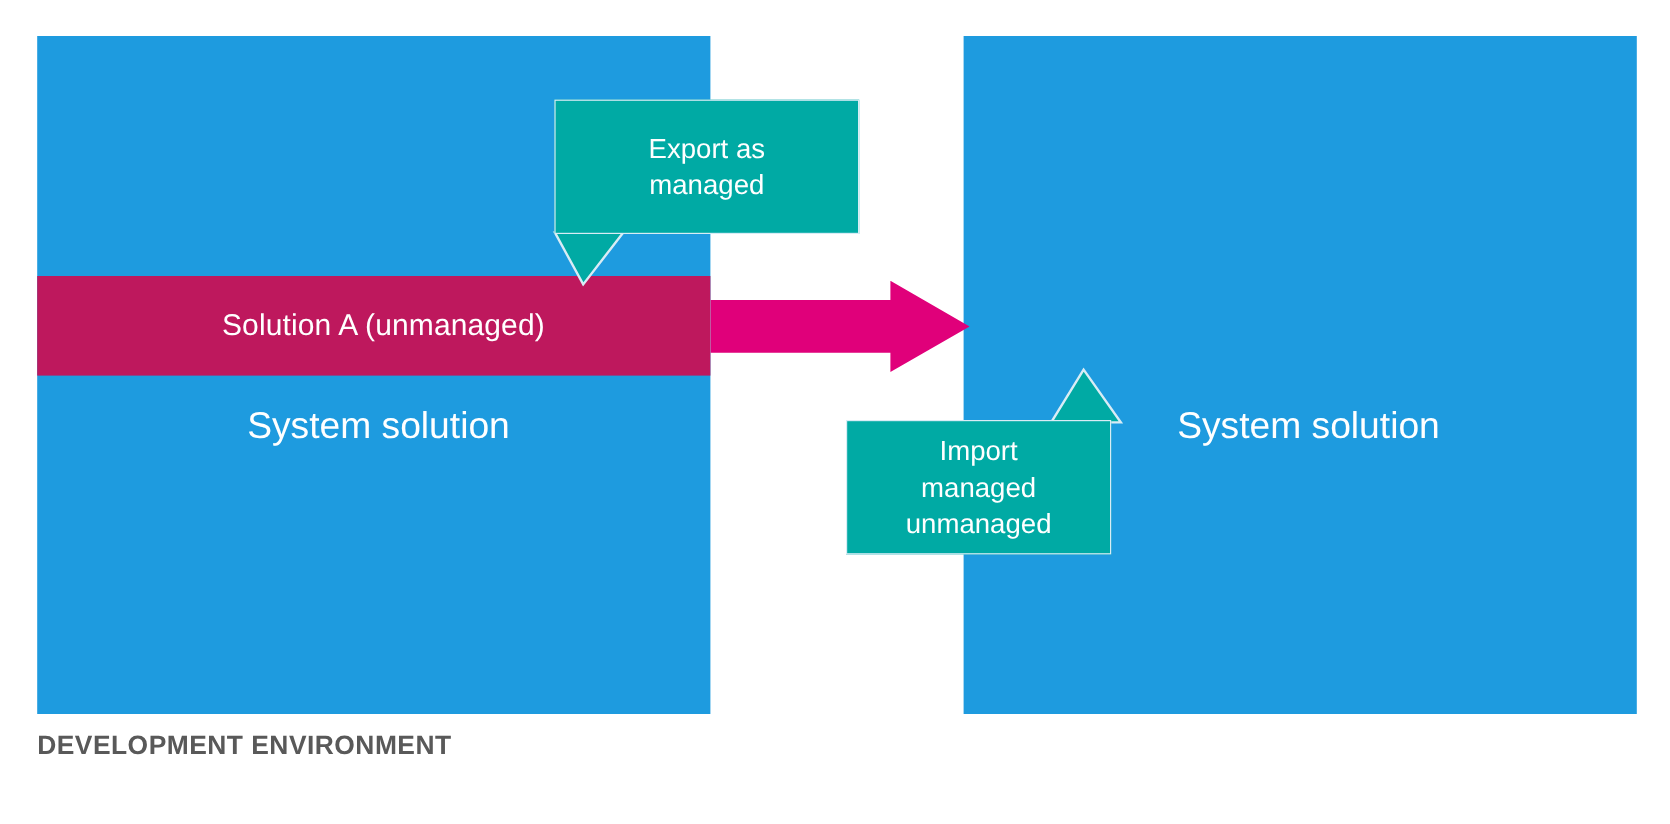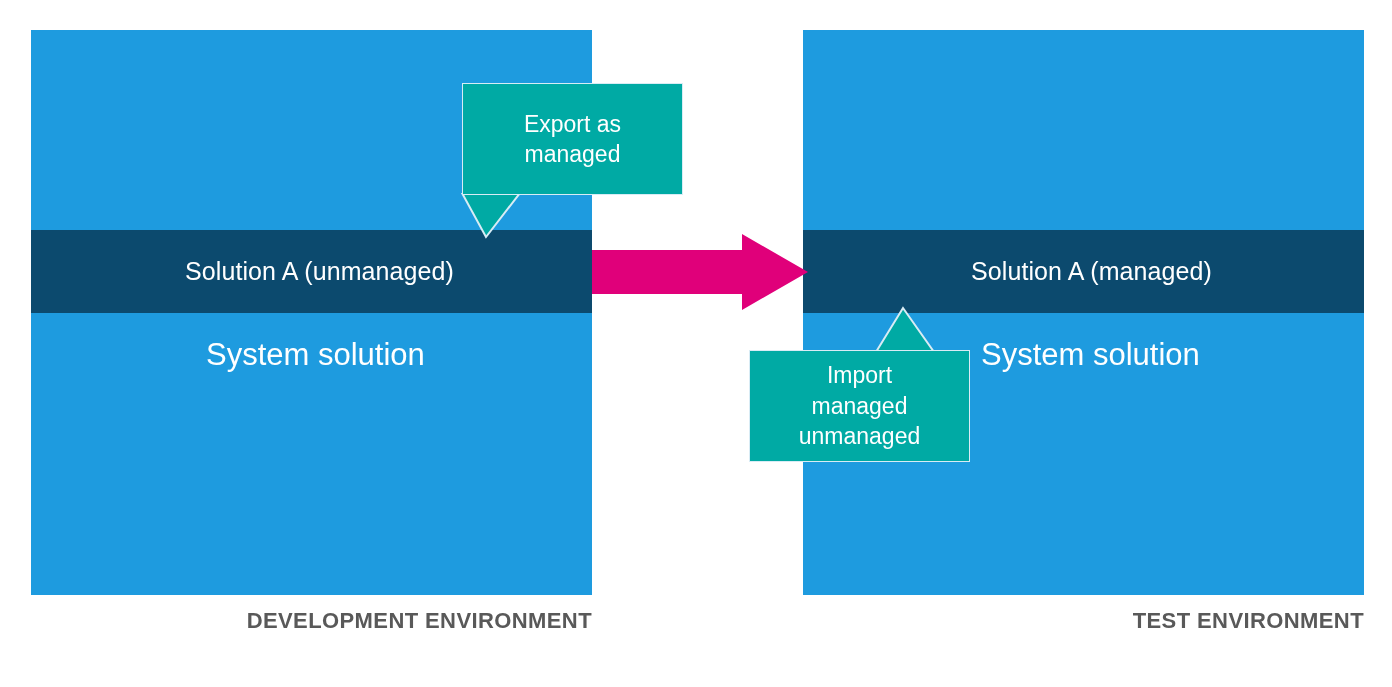--- a/index.html
+++ b/index.html
@@ -20,21 +20,21 @@
   .env-panel {
     position: absolute;
     background: #1e9bdf;
   }
   #dev-panel  { left: 31px;  top: 30px; width: 561px; height: 565px; }
   #test-panel { left: 803px; top: 30px; width: 561px; height: 565px; }
 
   
   .solution-band {
     position: absolute;
-    background: #0c4a6e;
+    background: #be185d;
     color: #ffffff;
     font-size: 25px;
     display: flex;
     align-items: center;
     justify-content: center;
     letter-spacing: 0.1px;
     box-sizing: border-box;
     padding-left: 16px;
   }
   #dev-solution-band  { left: 31px;  top: 230px; width: 561px; height: 83px; }
@@ -51,21 +51,21 @@
   #test-system-label { left: 981px; top: 337px; }
 
   
   .env-caption {
     position: absolute;
     color: #595959;
     font-size: 22px;
     font-weight: bold;
     letter-spacing: 0.4px;
     white-space: nowrap;
-    text-align: right;
+    text-align: left;
   }
   #dev-caption  { left: 31px;  top: 608px; width: 561px; }
   #test-caption { left: 803px; top: 608px; width: 561px; }
 
   
   .callout {
     position: absolute;
   }
   .callout-box {
     position: absolute;
@@ -77,24 +77,24 @@
     line-height: 1.32;
     text-align: center;
     display: flex;
     align-items: center;
     justify-content: center;
   }
   .callout-tail {
     position: absolute;
   }
 
-  #export-callout-box { left: 462px; top: 83px;  width: 221px; height: 112px; }
+  #export-callout-box { left: 462px; top: 83px;  width: 254px; height: 112px; }
   #export-callout-tail { left: 456px; top: 193px; width: 70px; height: 46px; }
 
-  #import-callout-box { left: 705px; top: 350px; width: 221px; height: 112px; margin-left: 44px; }
+  #import-callout-box { left: 705px; top: 350px; width: 221px; height: 112px; }
   #import-callout-tail { left: 874px; top: 306px; width: 62px; height: 48px; }
 
   
   #transfer-arrow {
     position: absolute;
     left: 592px;
     top: 234px;
     width: 216px;
     height: 76px;
   }
@@ -109,27 +109,23 @@
   <div class="solution-band" id="dev-solution-band">
     <span>Solution A (unmanaged)</span>
   </div>
 
   <div class="system-label" id="dev-system-label">System solution</div>
 
   <div class="env-caption" id="dev-caption">DEVELOPMENT ENVIRONMENT</div>
 
   <div class="env-panel" id="test-panel"></div>
 
-  <div class="solution-band" id="test-solution-band">
-    <span>Solution A (managed)</span>
-  </div>
 
   <div class="system-label" id="test-system-label">System solution</div>
 
-  <div class="env-caption" id="test-caption">TEST ENVIRONMENT</div>
 
   <svg id="transfer-arrow" viewBox="0 0 216 76">
     <polygon points="0,16 150,16 150,0 216,38 150,76 150,60 0,60" fill="#e0007a"></polygon>
   </svg>
 
   <div class="callout">
     <svg class="callout-tail" id="export-callout-tail" viewBox="0 0 70 46">
       <polygon points="6,0 64,0 30,44" fill="#00aaa4" stroke="#d8ecf5" stroke-width="2"></polygon>
     </svg>
     <div class="callout-box" id="export-callout-box">

